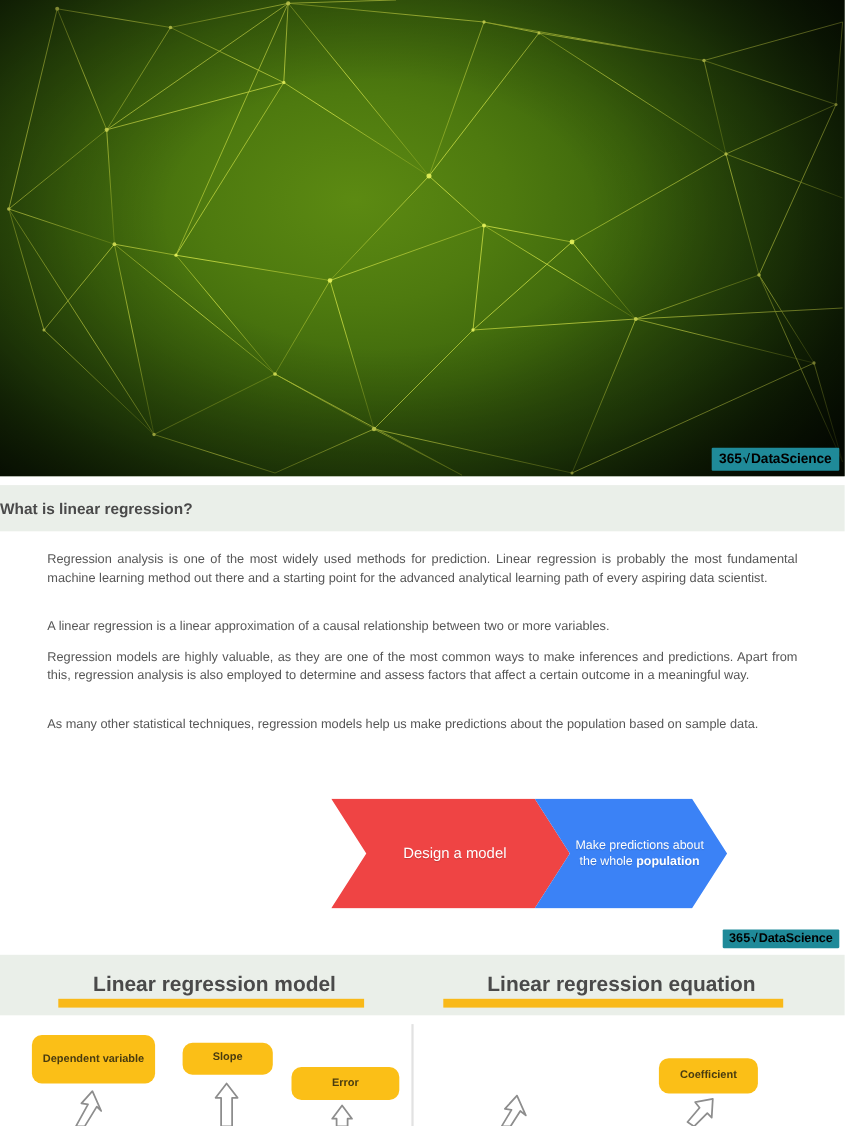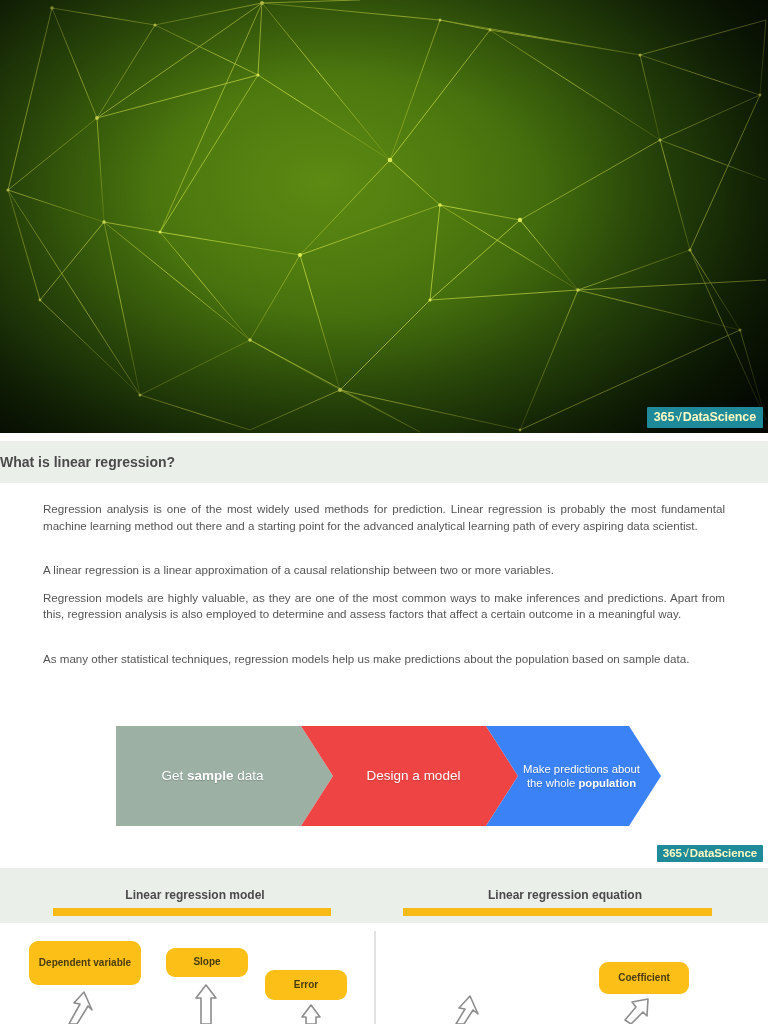--- a/index.html
+++ b/index.html
@@ -56,21 +56,21 @@
     font-variant: small-caps;
     line-height: 1.38;
     letter-spacing: 0.4px;
     text-shadow: 0 1px 4px rgba(0,0,0,0.45);
   }
 
   
   .logo {
     display: inline-block;
     background: #1f8a99;
-    color: #fef9c3;
+    color: #000000;
     font-family: "Liberation Sans", sans-serif;
     font-weight: bold;
     letter-spacing: -0.1px;
     white-space: nowrap;
     border-radius: 1px;
   }
   .logo-hero {
     position: absolute;
     right: 5px;
     bottom: 5px;
@@ -179,21 +179,21 @@
   .band-cols {
     top: 868px;
     height: 55px;
   }
   .col-head {
     position: absolute;
     top: 868px;
     height: 69px;
     line-height: 55px;
     text-align: center;
-    font-size: 12px;
+    font-size: 19px;
     font-weight: bold;
     color: #4a4a4a;
     font-family: "Liberation Sans", sans-serif;
   }
   .col-head-left  { left: 30px;  width: 330px; }
   .col-head-right { left: 400px; width: 330px; }
 
   .rule {
     position: absolute;
     top: 908px;
@@ -224,21 +224,21 @@
     text-align: center;
     display: flex;
     align-items: center;
     justify-content: center;
     line-height: 1.22;
     box-sizing: border-box;
     padding: 3px 7px;
   }
   .yb-dependent { left: 29px;  top: 941px; width: 112px; height: 44px; }
   .yb-slope     { left: 166px; top: 948px; width: 82px;  height: 29px; }
-  .yb-error     { left: 265px; top: 970px; width: 82px;  height: 30px; }
+  .yb-error     { left: 265px; top: 970px; width: 98px;  height: 30px; }
   .yb-estimated { left: 390px; top: 948px; width: 157px; height: 44px; font-size: 12px; }
   .yb-coeff     { left: 599px; top: 962px; width: 90px;  height: 32px; }
 
   
   .arrow-layer {
     position: absolute;
     left: 0; top: 0;
     width: 768px; height: 1024px;
     pointer-events: none;
   }
@@ -347,25 +347,20 @@
     <p class="p-just">Regression analysis is one of the most widely used methods for prediction. Linear regression is probably the most fundamental machine learning method out there and a starting point for the advanced analytical learning path of every aspiring data scientist.</p>
     <div class="gap-lg"></div>
     <p>A linear regression is a linear approximation of a causal relationship between two or more variables.</p>
     <div class="gap-sm"></div>
     <p class="p-just">Regression models are highly valuable, as they are one of the most common ways to make inferences and predictions. Apart from this, regression analysis is also employed to determine and assess factors that affect a certain outcome in a meaningful way.</p>
     <div class="gap-lg"></div>
     <p class="p-just">As many other statistical techniques, regression models help us make predictions about the population based on sample data.</p>
   </div>
 
   <div class="process">
-    <div class="chev chev-1">
-      <div class="chev-label">
-        <span>Get </span><b>sample</b><span> data</span>
-      </div>
-    </div>
     <div class="chev chev-2">
       <div class="chev-label">
         <span>Design a model</span>
       </div>
     </div>
     <div class="chev chev-3">
       <div class="chev-label">
         <span>Make predictions about the whole </span><b>population</b>
       </div>
     </div>

